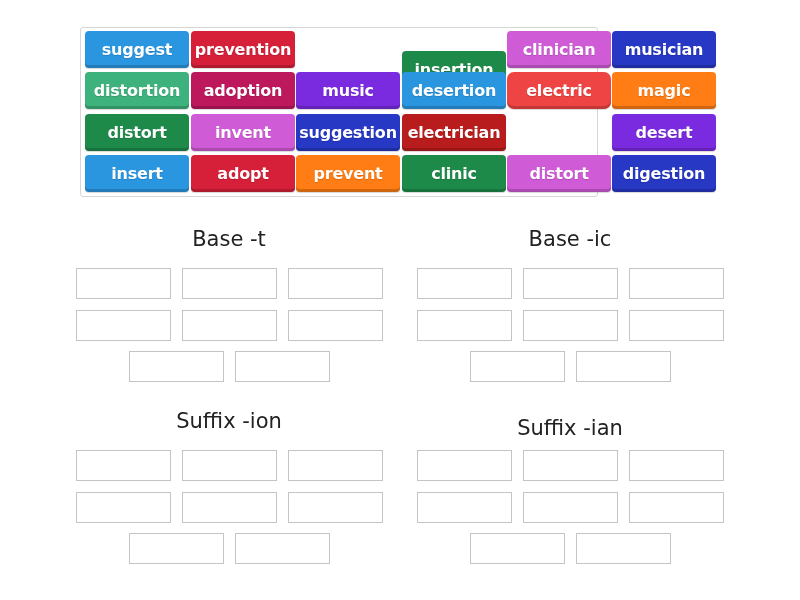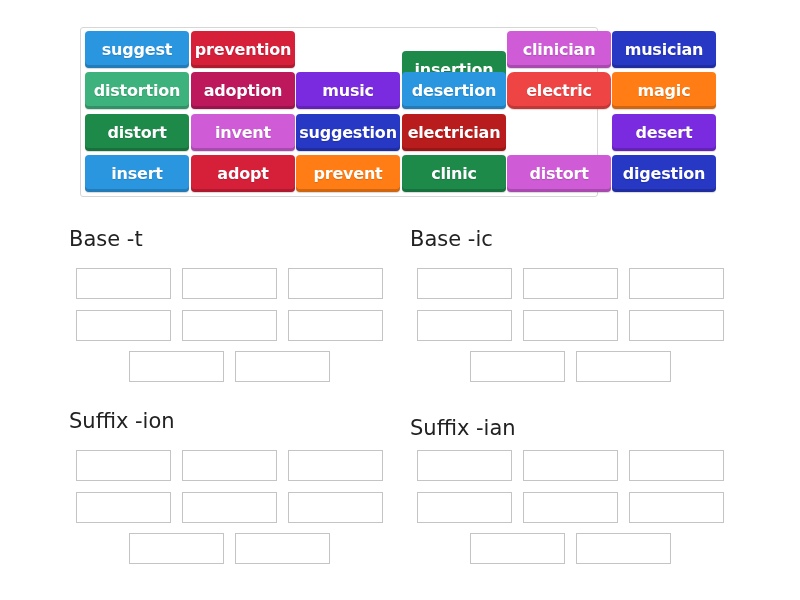--- a/index.html
+++ b/index.html
@@ -12,21 +12,21 @@
   }
   .tile {
     position:absolute; width:104px; height:37px; border-radius:4px;
     color:#fff; font-weight:bold; font-size:16px; letter-spacing:-0.2px;
     display:flex; align-items:center; justify-content:center;
     box-sizing:border-box; cursor:grab; white-space:nowrap;
     box-shadow: inset 0 -3px 0 rgba(0,0,0,0.18), 0 1px 1px rgba(0,0,0,0.15);
     text-shadow: 0 1px 1px rgba(0,0,0,0.15);
   }
   .group-title {
-    position:absolute; width:320px; 
+    position:absolute; width:320px; text-align:center;
     font-size:21px; color:#222; font-weight:normal;
   }
   .slot {
     position:absolute; width:95px; height:31px; border:1px solid #c4c4c4;
     box-sizing:border-box; background:#fff;
   }
 </style>
 </head>
 <body>
 

